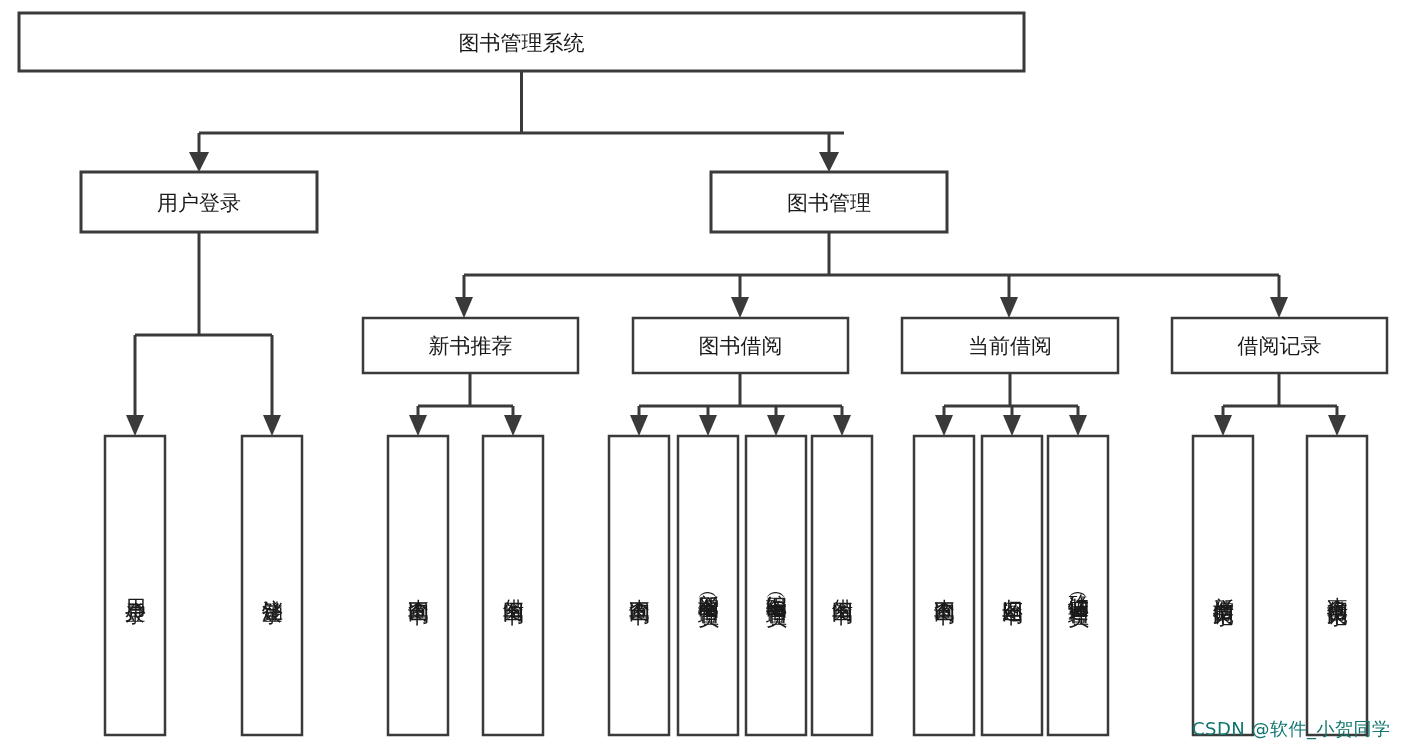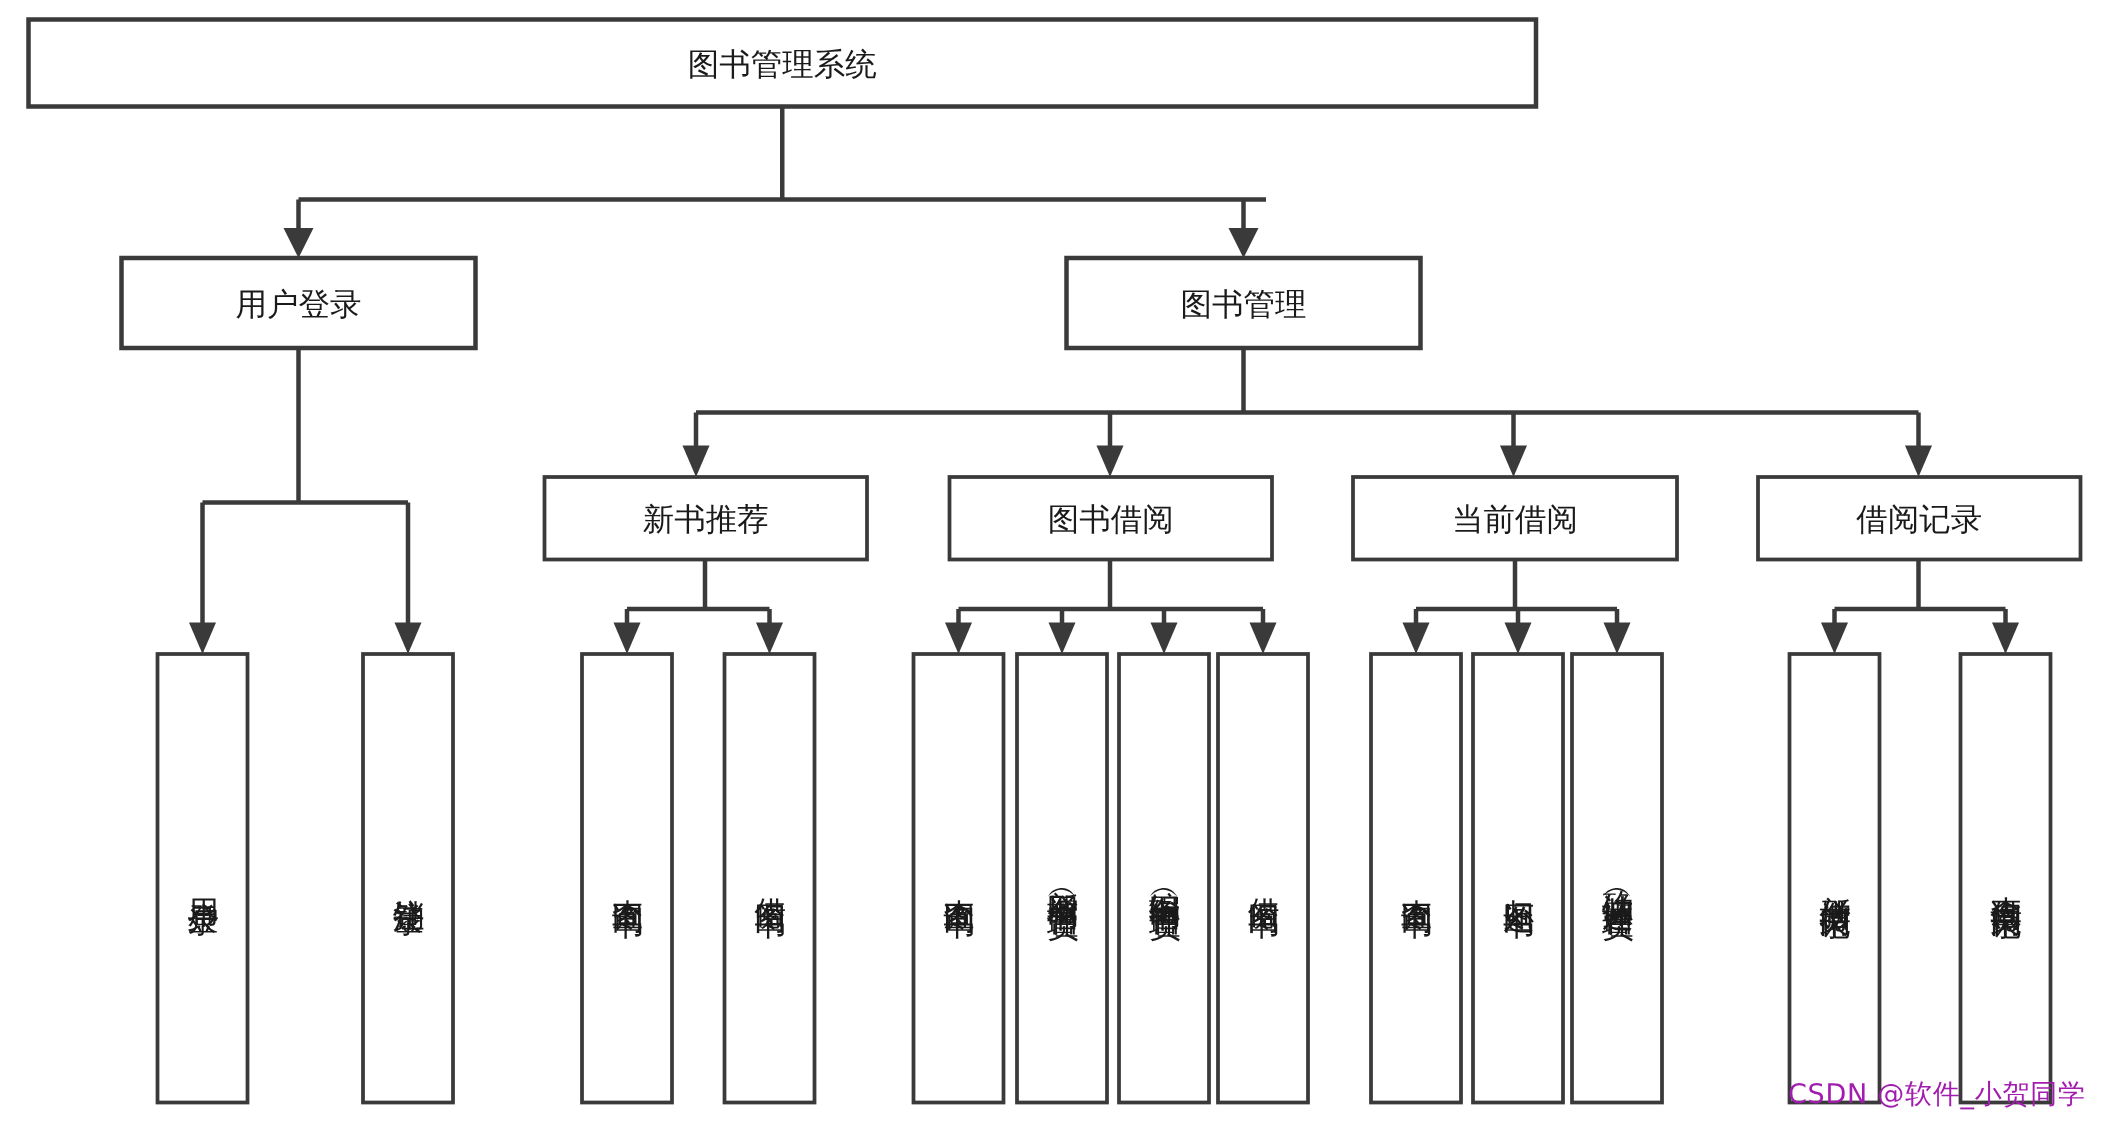--- a/index.html
+++ b/index.html
@@ -68,21 +68,21 @@
     align-items: center;
     justify-content: center;
     white-space: nowrap;
     box-sizing: border-box;
     pointer-events: none;
   }
   .watermark {
     position: absolute;
     font-family: "DejaVu Sans", "Liberation Sans", sans-serif;
     font-size: 18px;
-    color: #a21caf;
+    color: #0f766e;
     white-space: nowrap;
     letter-spacing: 0.5px;
   }
 </style>
 </head>
 <body>
 
 <div id="diagram-root">
 
   <svg class="flow" viewBox="0 0 1405 747">

